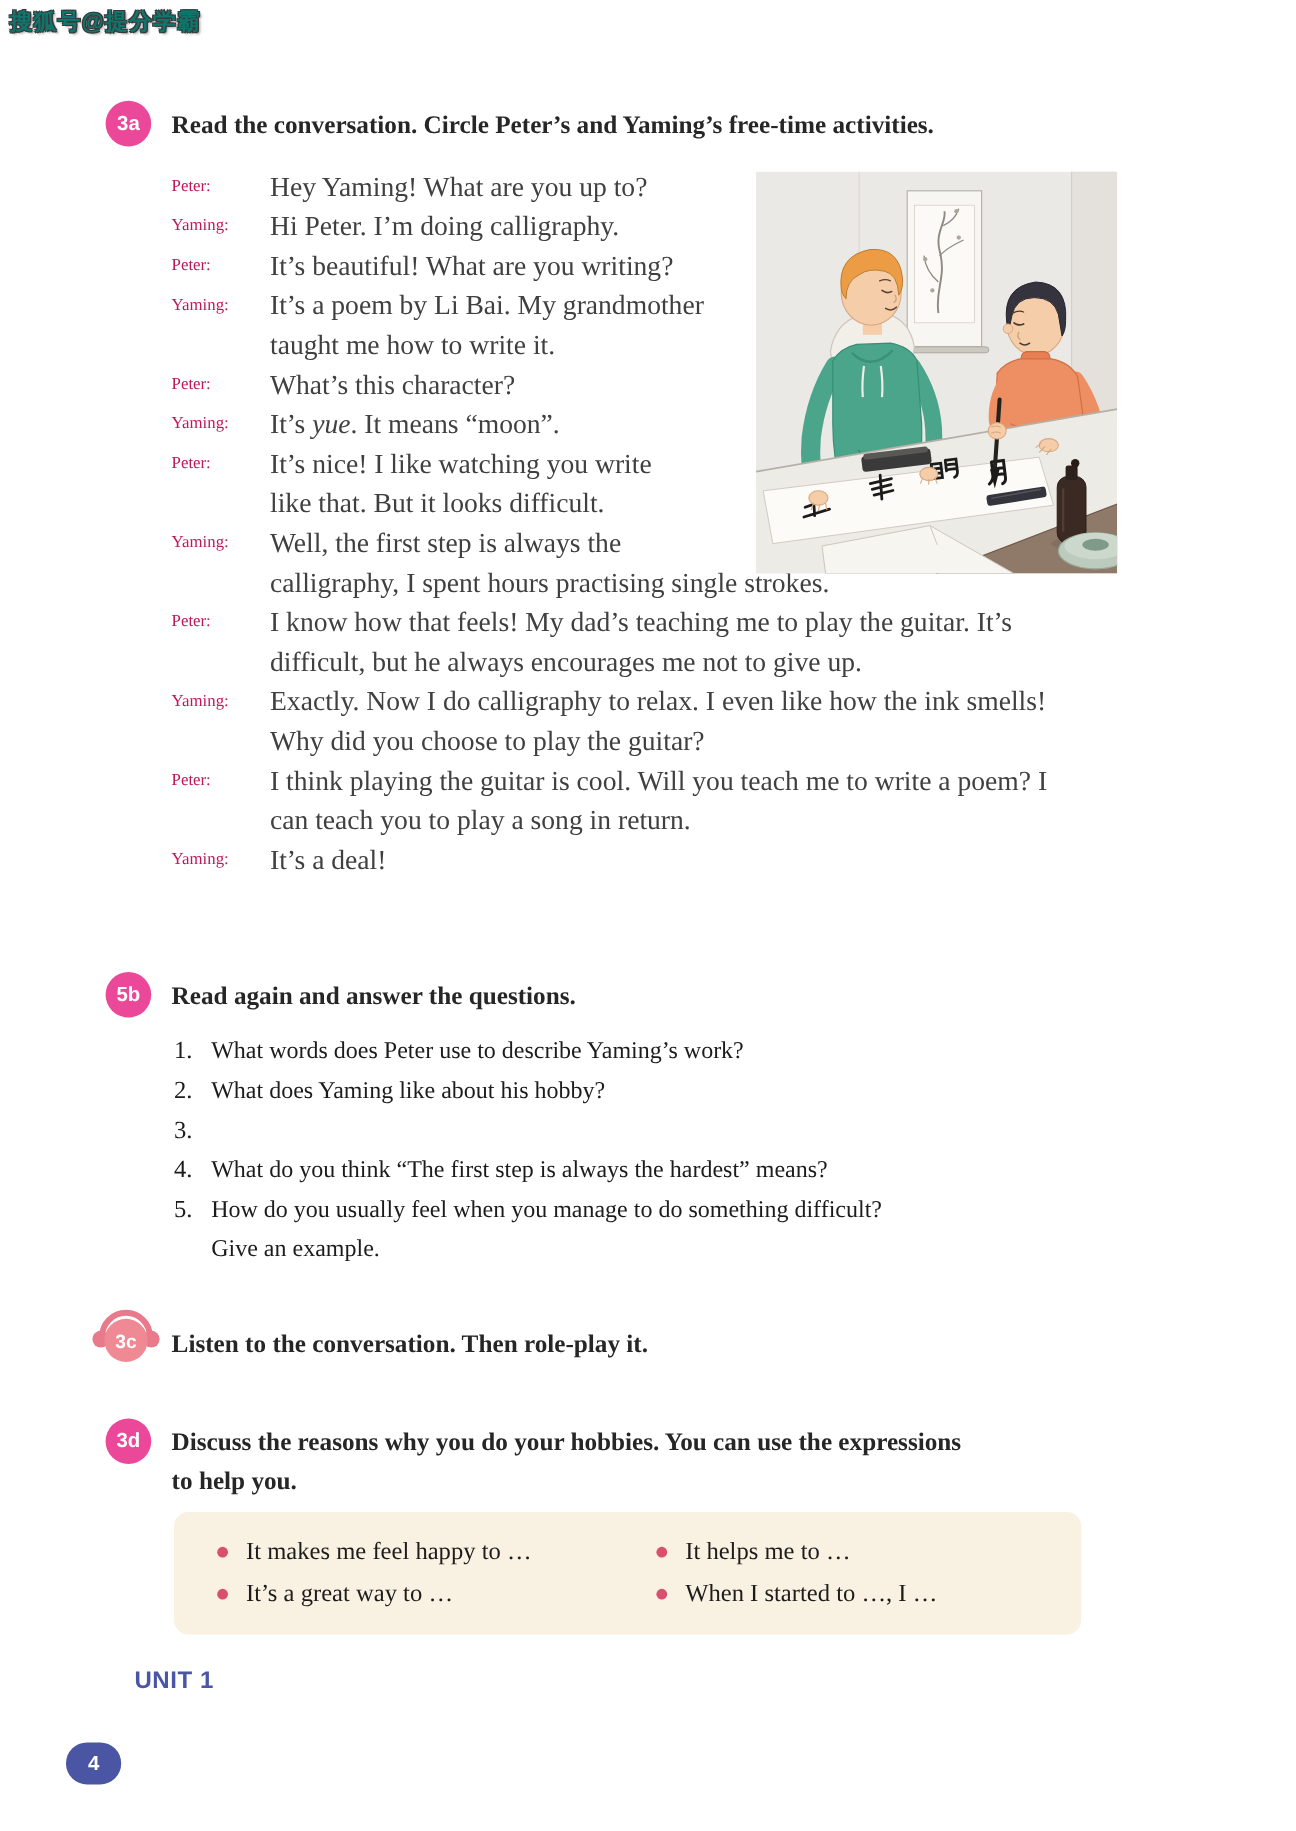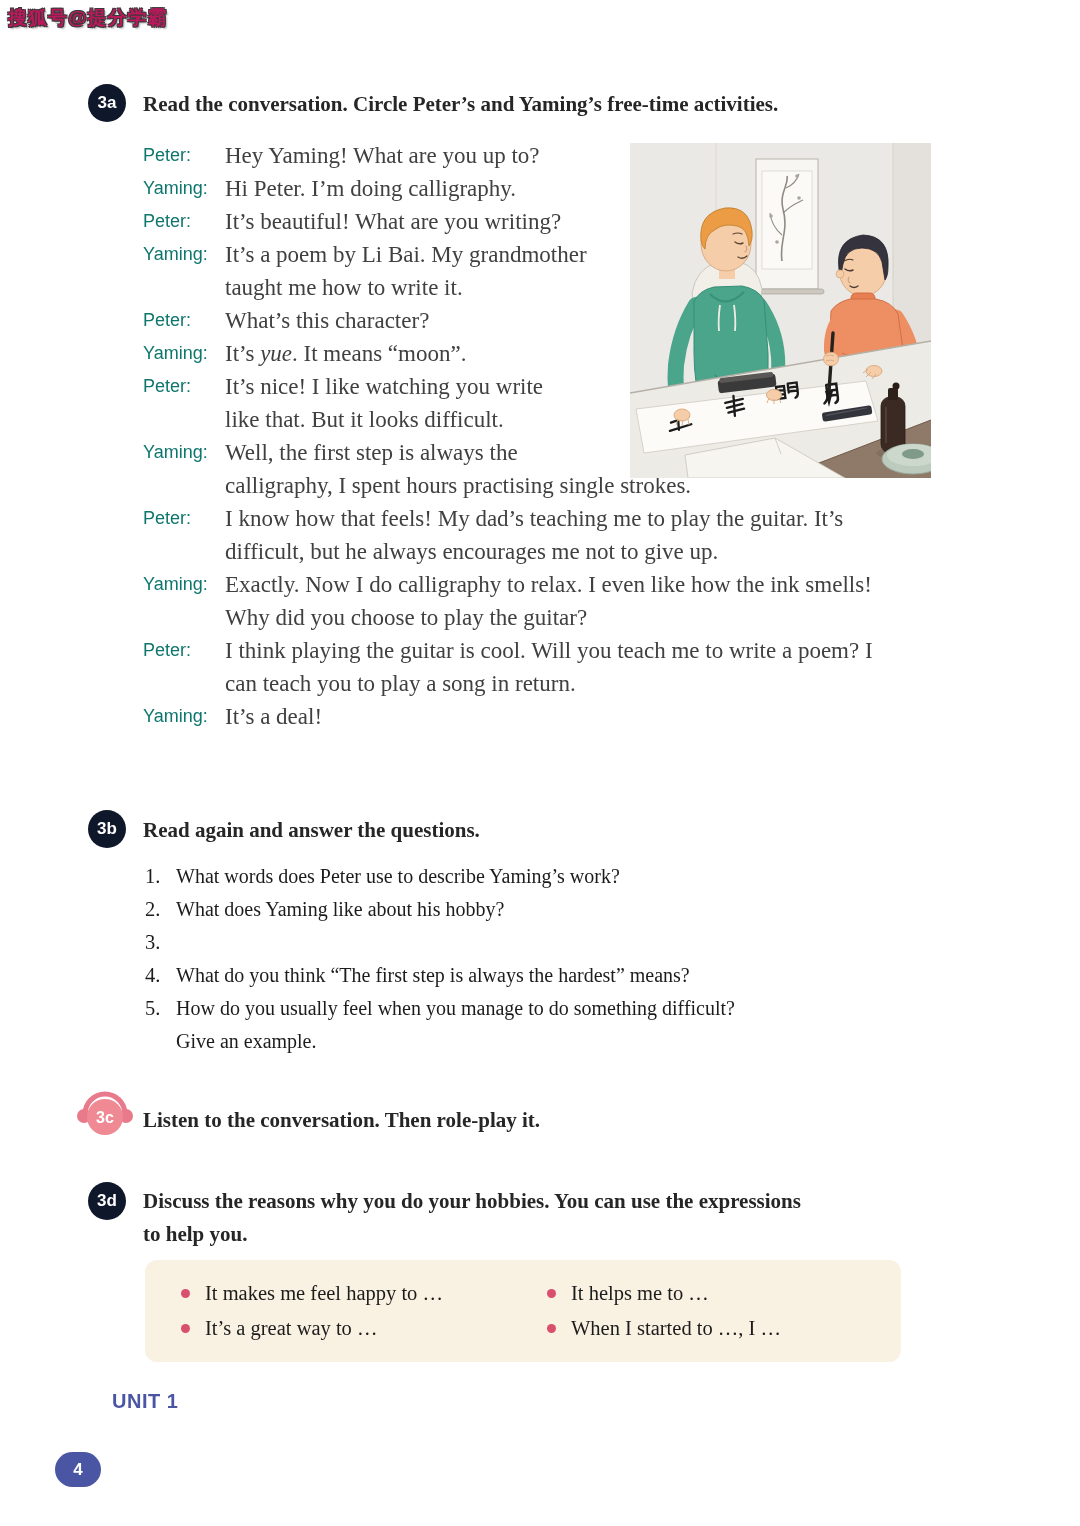--- a/index.html
+++ b/index.html
@@ -1,32 +1,32 @@
 <!DOCTYPE html>
 <html><head>
 <meta charset="utf-8">
 <style>
   html,body{margin:0;padding:0;background:#ffffff;}
   .page{position:relative;width:1080px;height:1526px;background:#ffffff;overflow:hidden;
         font-family:"Liberation Serif", serif;color:#1c1c1c;}
   .abs{position:absolute;}
   
   .watermark{left:8px;top:5px;font-family:"Liberation Sans",sans-serif;font-weight:bold;
-    font-size:19px;letter-spacing:1px;color:#be185d;
+    font-size:19px;letter-spacing:1px;color:#0f766e;
     text-shadow:-1px -1px 0 #3a3a3a,1px -1px 0 #3a3a3a,-1px 1px 0 #3a3a3a,1px 1px 0 #3a3a3a,2px 2px 2px rgba(0,0,0,.35);}
   
-  .badge{width:38px;height:38px;border-radius:50%;background:#0f172a;color:#fff;
+  .badge{width:38px;height:38px;border-radius:50%;background:#ec4899;color:#fff;
     display:flex;align-items:center;justify-content:center;
     font-family:"Liberation Sans",sans-serif;font-weight:bold;font-size:17px;}
   .sec-title{font-family:"Liberation Serif",serif;font-weight:bold;font-size:21px;color:#262626;
     line-height:33px;white-space:nowrap;}
   
   .dialogue{left:143px;top:139px;}
   .drow{display:flex;height:33px;align-items:center;}
-  .spk{width:82px;flex:0 0 82px;font-family:Liberation Sans, sans-serif;font-size:18px;color:#0f766e;}
+  .spk{width:82px;flex:0 0 82px;font-family:Liberation Serif, serif;font-size:14px;color:#be185d;}
   .txt{font-size:23px;white-space:nowrap;color:#404040;}
   .txt i{font-style:italic;}
   
   .questions{left:145px;top:860px;}
   .qrow{display:flex;height:33px;align-items:center;}
   .qnum{width:31px;flex:0 0 31px;font-size:20.5px;}
   .qtxt{font-size:20px;white-space:nowrap;}
   
   .expr-box{left:145px;top:1260px;width:756px;height:102px;background:#f9f1e1;border-radius:12px;}
   .expr-col{position:absolute;top:16px;}
@@ -234,21 +234,21 @@
     </g>
     <ellipse cx="244" cy="228" rx="8" ry="5.5" fill="#f6cda9" stroke="#d8a87f" stroke-width="0.9"></ellipse>
     <path d="M238 226 l-5 4 M241 229 l-5 5 M246 231 l-4 5" stroke="#d8a87f" fill="none" stroke-width="0.9"></path>
     <ellipse cx="52" cy="272" rx="8" ry="6" fill="#f6cda9" stroke="#d8a87f" stroke-width="0.9"></ellipse>
     <path d="M48 276 l-2 6 M53 277 l-1 6 M58 276 l1 6" stroke="#d8a87f" fill="none" stroke-width="0.9"></path>
     <ellipse cx="144" cy="252" rx="7.5" ry="5.5" fill="#f6cda9" stroke="#d8a87f" stroke-width="0.9"></ellipse>
     <path d="M139 255 l-2 5 M144 256 l0 5 M149 255 l2 5" stroke="#d8a87f" fill="none" stroke-width="0.9"></path>
   </svg>
 
   <div class="abs badge" style="left:88px;top:810px;">
-    <span>3b</span>
+    <span>5b</span>
   </div>
   <div class="abs sec-title" style="left:143px;top:814px;">Read again and answer the questions.</div>
 
   <div class="abs questions">
     <div class="qrow">
         <span class="qnum">1.</span>
         <span class="qtxt">What words does Peter use to describe Yaming’s work?</span>
       </div>
     <div class="qrow">
         <span class="qnum">2.</span>

